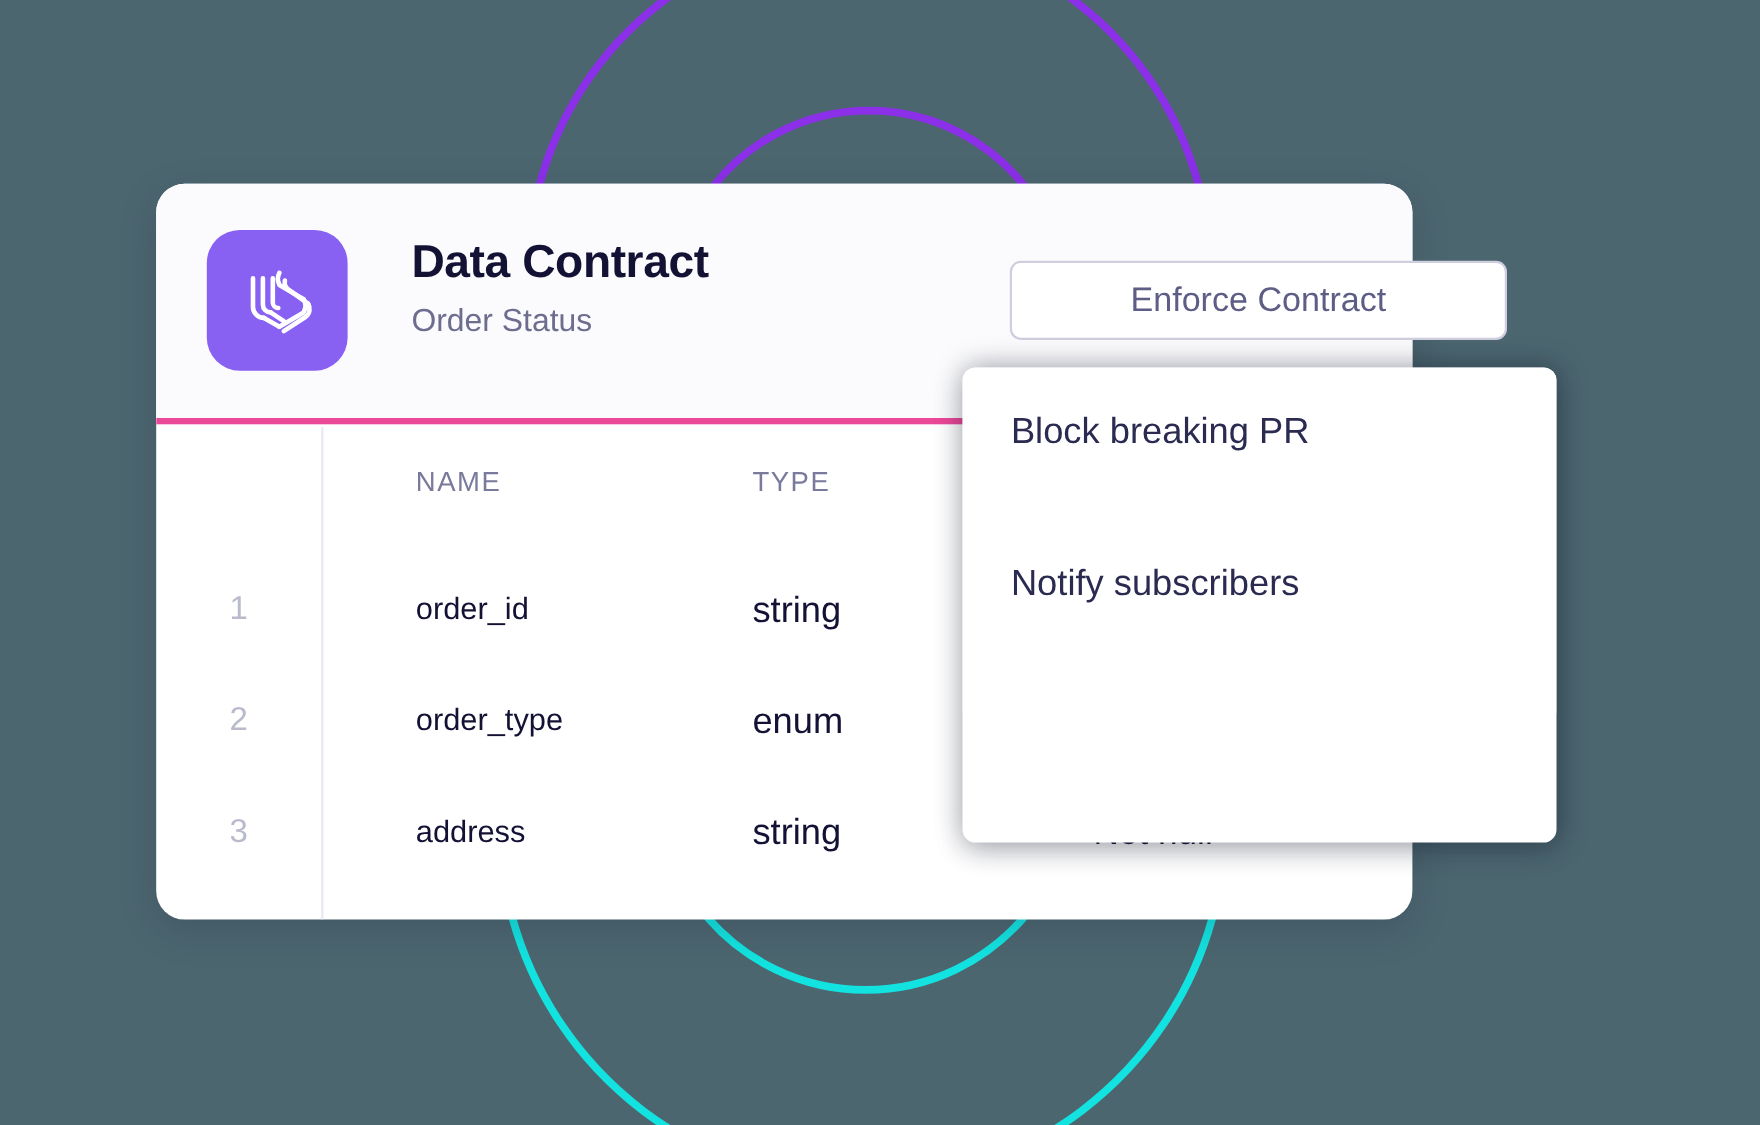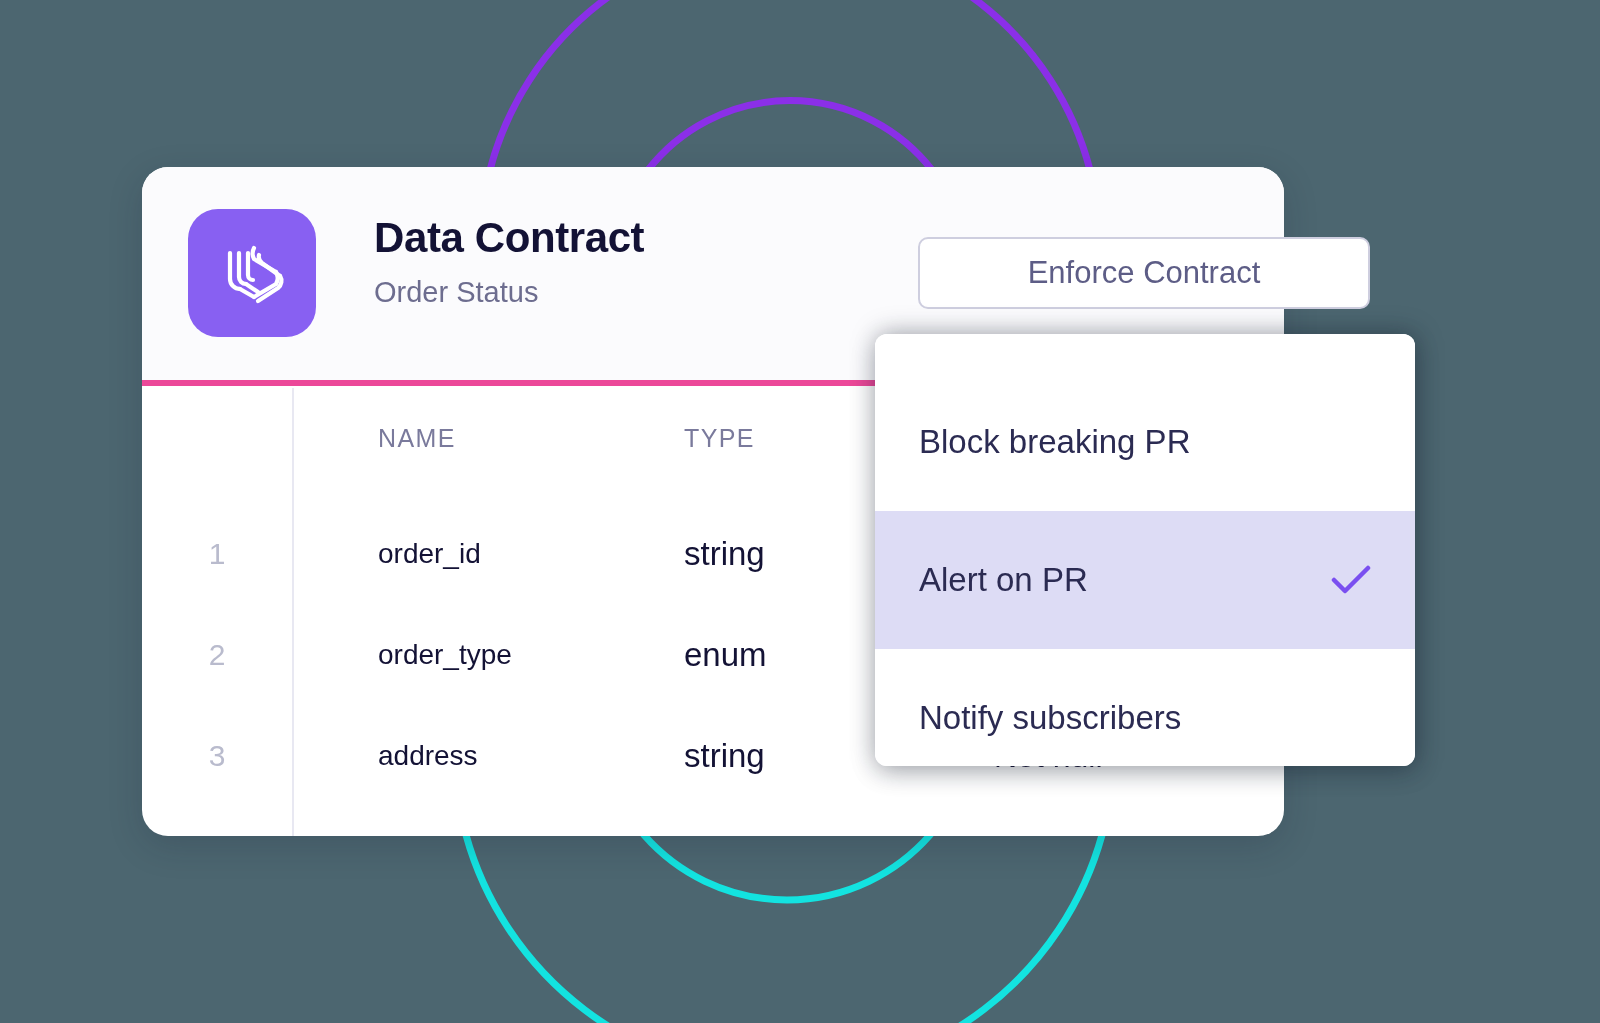--- a/index.html
+++ b/index.html
@@ -206,21 +206,21 @@
     background: #ffffff;
     border-radius: 12px;
     overflow: hidden;
     z-index: 10;
     box-shadow: 0 6px 26px rgba(20,30,48,0.20);
   }
   .menu-item {
     position: relative;
     height: 138px;
     display: flex;
-    align-items: center;
+    align-items: flex-start;
     padding: 0 44px;
     box-sizing: border-box;
     cursor: pointer;
     background: #ffffff;
   }
   .menu-item.selected {
     background: #dddcf5;
   }
   .menu-label {
     font-size: 33px;
@@ -322,28 +322,20 @@
 
   <div id="dropdown-shadow"></div>
 
   <div id="dropdown">
     <div id="menu-top-pad"></div>
 
     <div class="menu-item">
       <span class="menu-label">Block breaking PR</span>
     </div>
 
-    <div class="menu-item selected">
-      <span class="menu-label">Alert on PR</span>
-      <span class="menu-check">
-        <svg width="40" height="30" viewBox="0 0 40 30">
-          <path d="M3 15 L14 26 L37 3" fill="none" stroke="#7a4ff0" stroke-width="4.5" stroke-linecap="round" stroke-linejoin="round"></path>
-        </svg>
-      </span>
-    </div>
 
     <div class="menu-item">
       <span class="menu-label">Notify subscribers</span>
     </div>
 
   </div>
 
 </div>
 
 </body></html>

